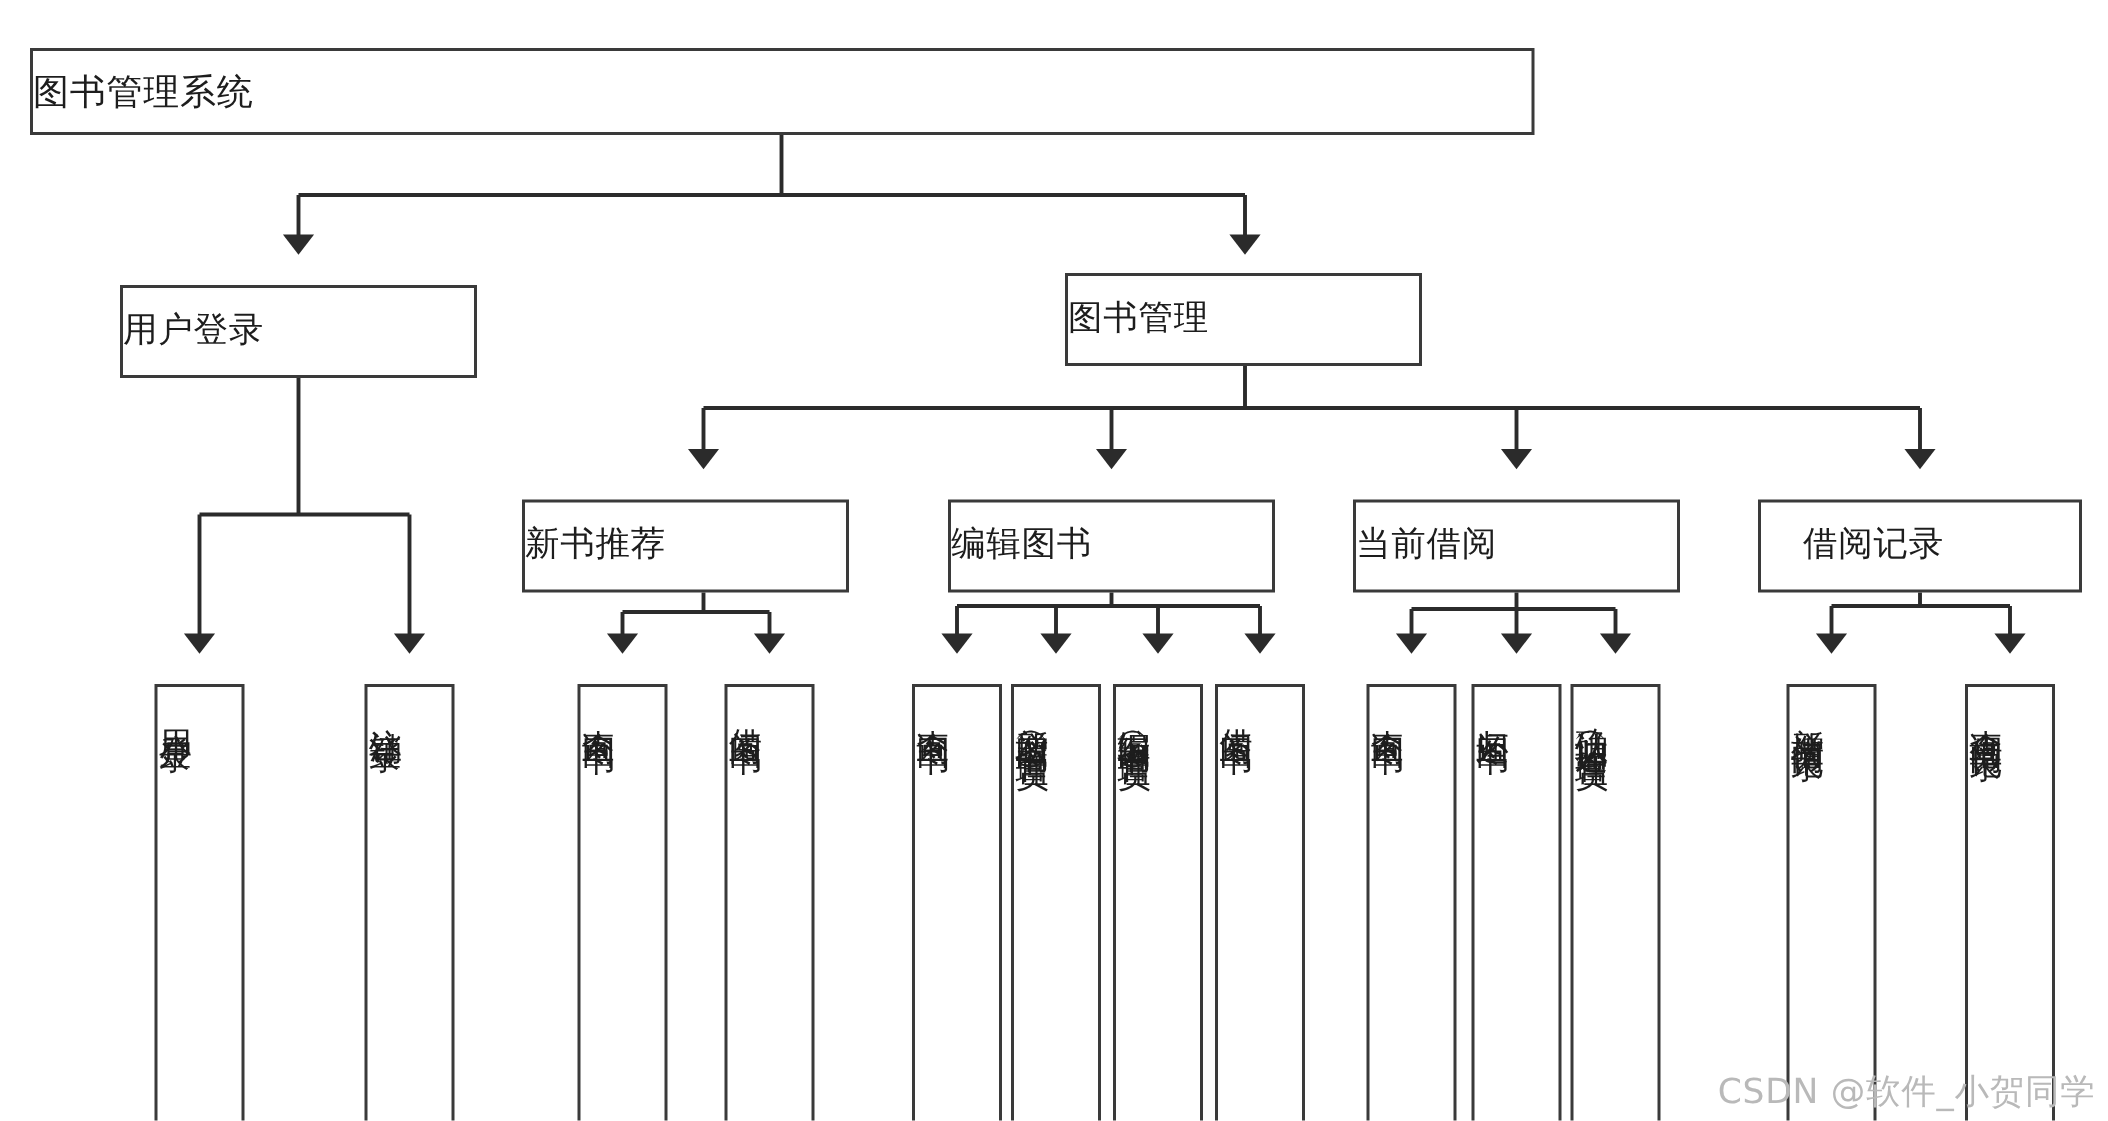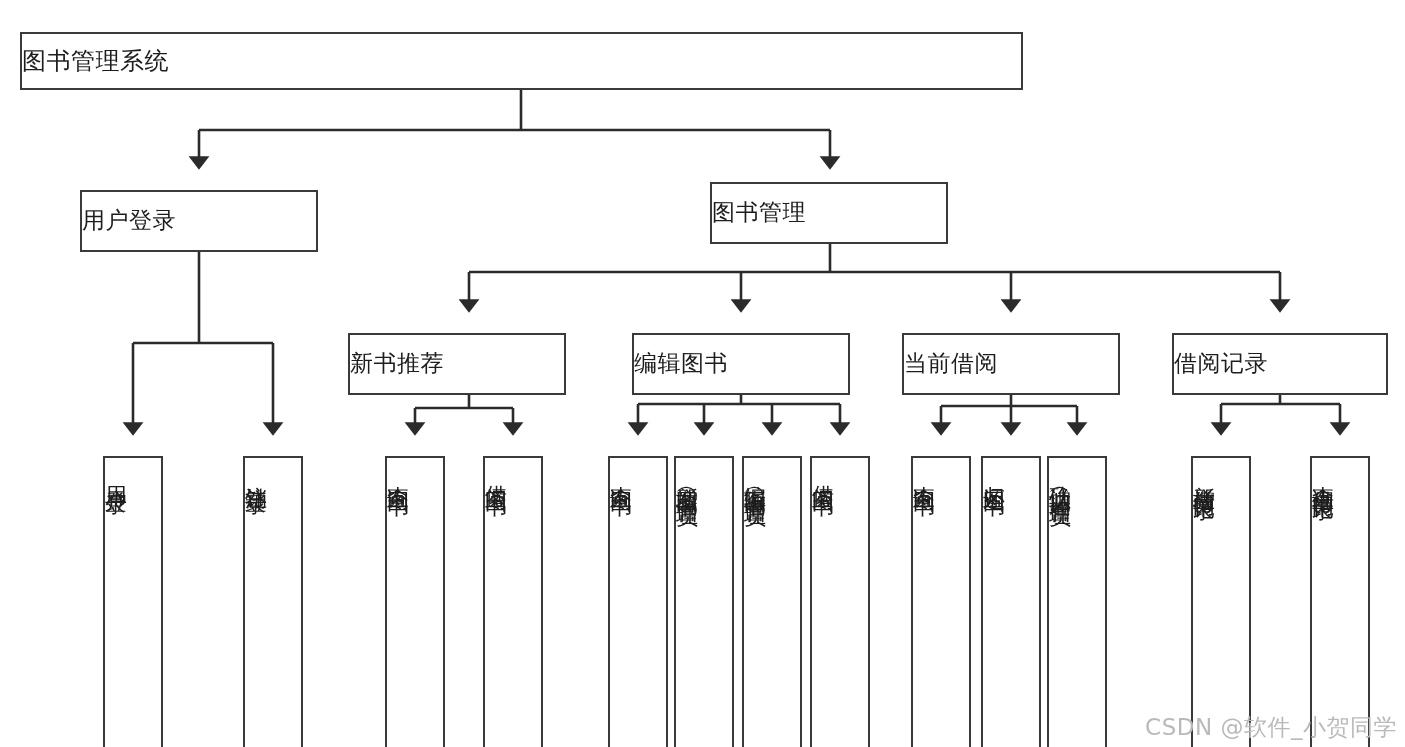--- a/index.html
+++ b/index.html
@@ -134,21 +134,21 @@
 
   <div class="node h" style="left:348px;top:313px;width:218px;height:62px;">
     <span class="label">新书推荐</span>
   </div>
   <div class="node h" style="left:632px;top:313px;width:218px;height:62px;">
     <span class="label">编辑图书</span>
   </div>
   <div class="node h" style="left:902px;top:313px;width:218px;height:62px;">
     <span class="label">当前借阅</span>
   </div>
-  <div class="node h" style="left:1172px;top:313px;width:216px;height:62px;">
+  <div class="node h" style="left:1172px;top:313px;width:216px;height:62px;padding-left:28px;">
     <span class="label">借阅记录</span>
   </div>
 
   <div class="node v" style="left:103px;top:436px;width:60px;height:299px;">
     <span class="label">用户登录</span>
   </div>
   <div class="node v" style="left:243px;top:436px;width:60px;height:299px;">
     <span class="label">注销登录</span>
   </div>
 

